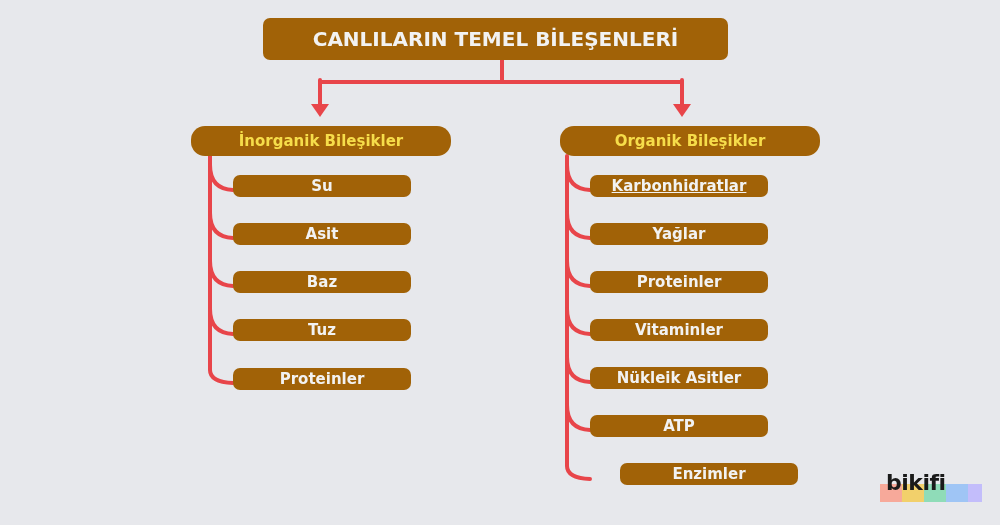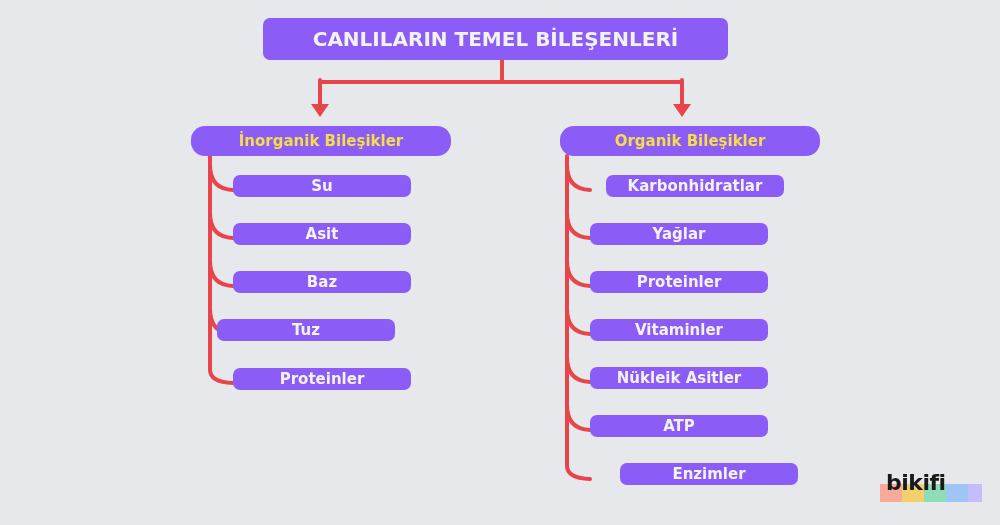--- a/index.html
+++ b/index.html
@@ -1,18 +1,18 @@
 <!DOCTYPE html>
 <html><head>
 <meta charset="utf-8">
 <style>
   html, body { margin:0; padding:0; }
   body { width:1000px; height:525px; background:#e7e8ec; position:relative; overflow:hidden;
          font-family:"DejaVu Sans", sans-serif; }
-  .box { position:absolute; background:#8b5cf6; border-radius:7px; color:#f2f2f2;
+  .box { position:absolute; background:#a16207; border-radius:7px; color:#f2f2f2;
          font-weight:bold; display:flex; align-items:center; justify-content:center; box-sizing:border-box; }
   .title { left:263px; top:18px; width:465px; height:42px; font-size:20px; }
   .cat { height:30px; font-size:15px; color:#f6dd4a;border-radius:14px; }
   .item { height:22px; font-size:15px; width:178px; }
   svg.lines { position:absolute; left:0; top:0; }
   .logo { position:absolute; left:880px; top:476px; width:110px; height:32px; }
   .logo .bar { position:absolute; top:8px; height:18px; }
   .logo .txt { position:absolute; left:6px; top:-6px; font-size:22px; font-weight:bold; color:#1a1a1a; letter-spacing:-0.5px; }
 </style>
 </head>
@@ -44,24 +44,24 @@
 </svg>
 
 <div class="box title">CANLILARIN TEMEL BİLEŞENLERİ</div>
 
 <div class="box cat" style="left:191px;top:126px;width:260px;">İnorganik Bileşikler</div>
 <div class="box cat" style="left:560px;top:126px;width:260px;">Organik Bileşikler</div>
 
 <div class="box item" style="left:233px;top:175px;">Su</div>
 <div class="box item" style="left:233px;top:223px;">Asit</div>
 <div class="box item" style="left:233px;top:271px;">Baz</div>
-<div class="box item" style="left:217px;top:319px;">Tuz</div>
+<div class="box item" style="left:233px;top:319px;">Tuz</div>
 <div class="box item" style="left:233px;top:368px;">Proteinler</div>
 
-<div class="box item" style="left:606px;top:175px;">Karbonhidratlar</div>
+<div class="box item" style="left:590px;top:175px;text-decoration:underline;">Karbonhidratlar</div>
 <div class="box item" style="left:590px;top:223px;">Yağlar</div>
 <div class="box item" style="left:590px;top:271px;">Proteinler</div>
 <div class="box item" style="left:590px;top:319px;">Vitaminler</div>
 <div class="box item" style="left:590px;top:367px;">Nükleik Asitler</div>
 <div class="box item" style="left:590px;top:415px;">ATP</div>
 <div class="box item" style="left:620px;top:463px;">Enzimler</div>
 
 <div class="logo">
   <div class="bar" style="left:0;width:22px;background:#f7a99a;"></div>
   <div class="bar" style="left:22px;width:22px;background:#f2d06b;"></div>

